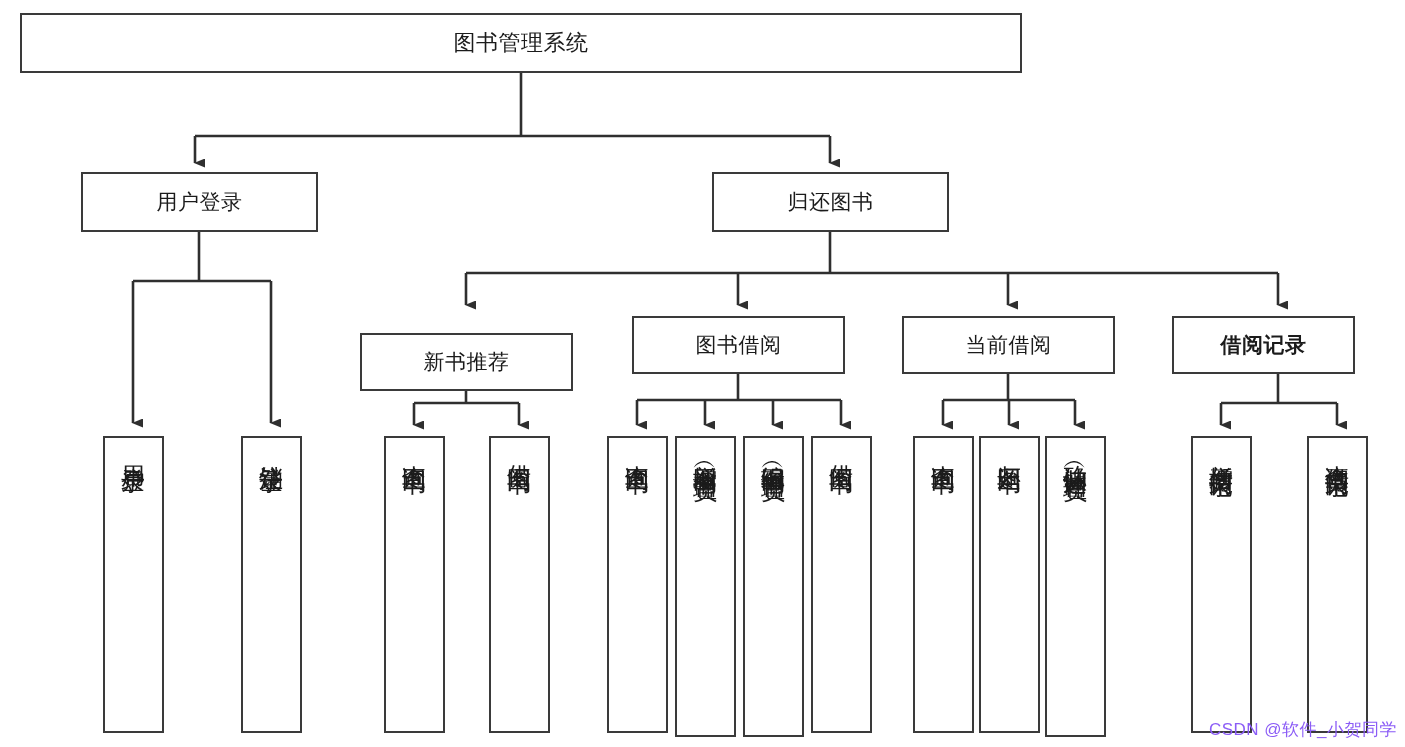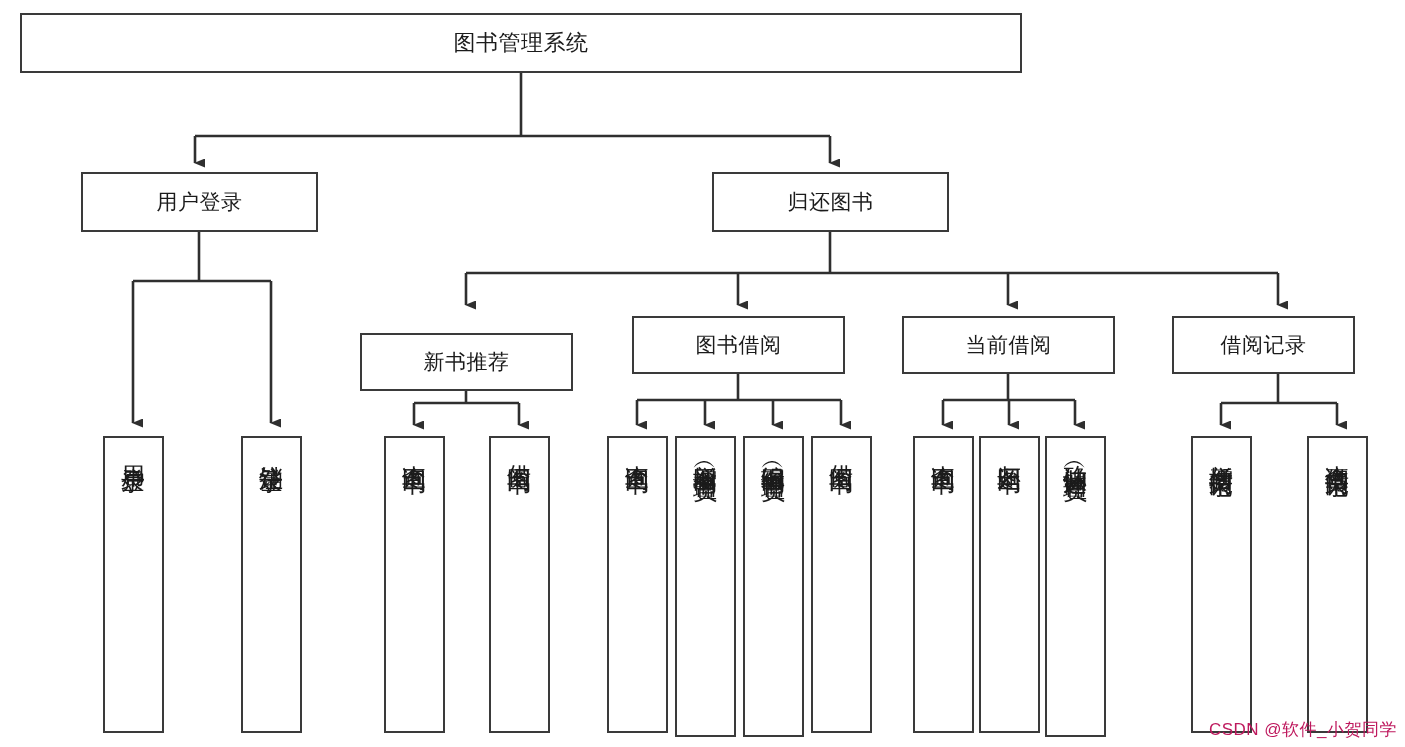--- a/index.html
+++ b/index.html
@@ -59,21 +59,21 @@
     font-size: 24px;
     line-height: 1.05;
     letter-spacing: 2px;
     white-space: nowrap;
   }
   .watermark {
     position: absolute;
     right: 8px;
     bottom: 6px;
     font-size: 17px;
-    color: #be185d;
+    color: #8b5cf6;
     letter-spacing: 0.5px;
     z-index: 5;
     white-space: nowrap;
   }
 </style>
 </head>
 <body>
 
 <div id="canvas">
 
@@ -140,21 +140,21 @@
 
   <div class="node horiz" style="left:360px; top:333px; width:213px; height:58px;">
     <span class="lbl">新书推荐</span>
   </div>
   <div class="node horiz" style="left:632px; top:316px; width:213px; height:58px;align-items:center;">
     <span class="lbl">图书借阅</span>
   </div>
   <div class="node horiz" style="left:902px; top:316px; width:213px; height:58px;">
     <span class="lbl">当前借阅</span>
   </div>
-  <div class="node horiz" style="left:1172px; top:316px; width:183px; height:58px;">
+  <div class="node horiz" style="left:1172px; top:316px; width:183px; height:58px;font-weight:bold;">
     <span class="lbl">借阅记录</span>
   </div>
 
   <div class="node vert" style="left:103px; top:436px; width:61px; height:297px;">
     <span class="lbl">用户登录</span>
   </div>
   <div class="node vert" style="left:241px; top:436px; width:61px; height:297px;">
     <span class="lbl">注销登录</span>
   </div>
 

